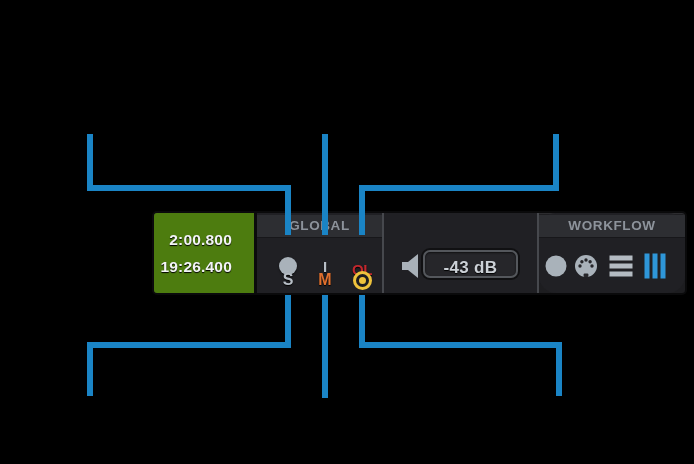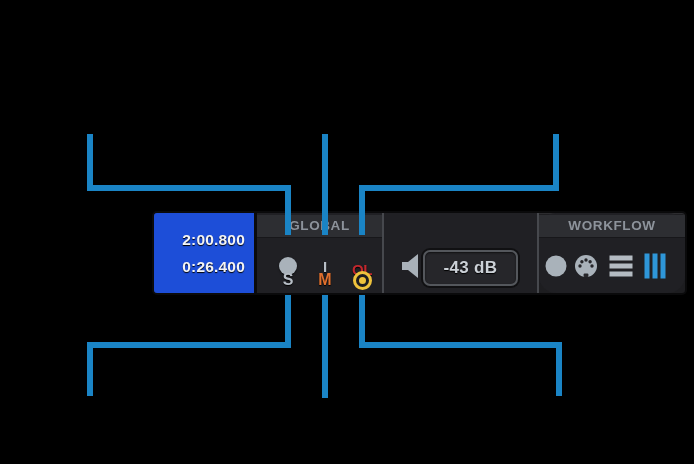--- a/index.html
+++ b/index.html
@@ -10,22 +10,22 @@
   
   .cl{position:absolute;background:#1a84c5;z-index:10;}
   
   .bar{
     position:absolute;left:152px;top:211px;width:535px;height:84px;
     box-sizing:border-box;border:2px solid #0a0a0b;border-radius:5px;
     background:#1d1d20;display:flex;overflow:hidden;z-index:5;
     box-shadow:inset 0 1px 0 rgba(255,255,255,.07);
   }
   .time-panel{
-    width:100px;background:#1d4ed8;display:flex;flex-direction:column;
-    justify-content:center;align-items:flex-end;padding-right:9px;box-sizing:border-box;
+    width:100px;background:#4d7c0f;display:flex;flex-direction:column;
+    justify-content:center;align-items:flex-end;padding-right:22px;box-sizing:border-box;
   }
   .time-row{
     height:27px;line-height:27px;color:#f3f4f6;font-size:15.5px;font-weight:bold;
     text-shadow:0 1px 1px #000;letter-spacing:.2px;white-space:nowrap;
   }
   .sep-dark{width:3px;background:#0b0b0c;}
   .sep{width:2px;background:#46484d;}
   .section{position:relative;background:#202024;}
   .sec-global{width:125px;}
   .sec-monitor{width:153px;}
@@ -48,21 +48,21 @@
   .target{
     width:13px;height:13px;border:3px solid #eec23c;border-radius:50%;
     position:relative;background:#1d1d20;
   }
   .target::after{
     content:"";position:absolute;left:50%;top:50%;width:7px;height:7px;margin:-3.5px 0 0 -3.5px;
     border-radius:50%;background:#eec23c;
   }
   .speaker{position:absolute;left:17px;top:40px;width:22px;height:26px;}
   .db-box{
-    position:absolute;left:39px;top:37px;width:95px;height:36px;box-sizing:border-box;
+    position:absolute;left:39px;top:37px;width:95px;height:28px;box-sizing:border-box;
     background:#26262a;border:2px solid #54575c;border-radius:7px;
     box-shadow:0 0 0 2px #101012, inset 0 1px 2px rgba(0,0,0,.6);
     color:#ccd1d7;font-size:17px;font-weight:bold;text-align:center;line-height:31px;
     letter-spacing:.3px;text-shadow:0 1px 1px #000;
   }
   .wicon{position:absolute;top:53px;transform:translate(-50%,-50%);}
   .w-circle{left:17px;width:21px;height:21px;border-radius:50%;background:#a9b2ba;}
   .w-midi{left:47px;width:22px;height:22px;}
   .w-list{left:82px;width:23px;display:flex;flex-direction:column;gap:3px;}
   .w-list span{display:block;height:5px;background:#b4bbc2;}
@@ -98,21 +98,21 @@
   <div>
     <div class="cl" style="left:359px;top:295px;width:6px;height:53px;"></div>
     <div class="cl" style="left:359px;top:342px;width:203px;height:6px;"></div>
     <div class="cl" style="left:556px;top:342px;width:6px;height:54px;"></div>
   </div>
 
   <div class="bar">
 
     <div class="time-panel">
       <div class="time-row">2:00.800</div>
-      <div class="time-row">0:26.400</div>
+      <div class="time-row">19:26.400</div>
     </div>
 
     <div class="sep-dark"></div>
 
     <div class="section sec-global">
       <div class="strip">GLOBAL</div>
       <div class="cell" style="left:16px;top:41px;">
         <span class="record-dot"></span>
       </div>
       <div class="cell" style="left:53px;top:41px;">

